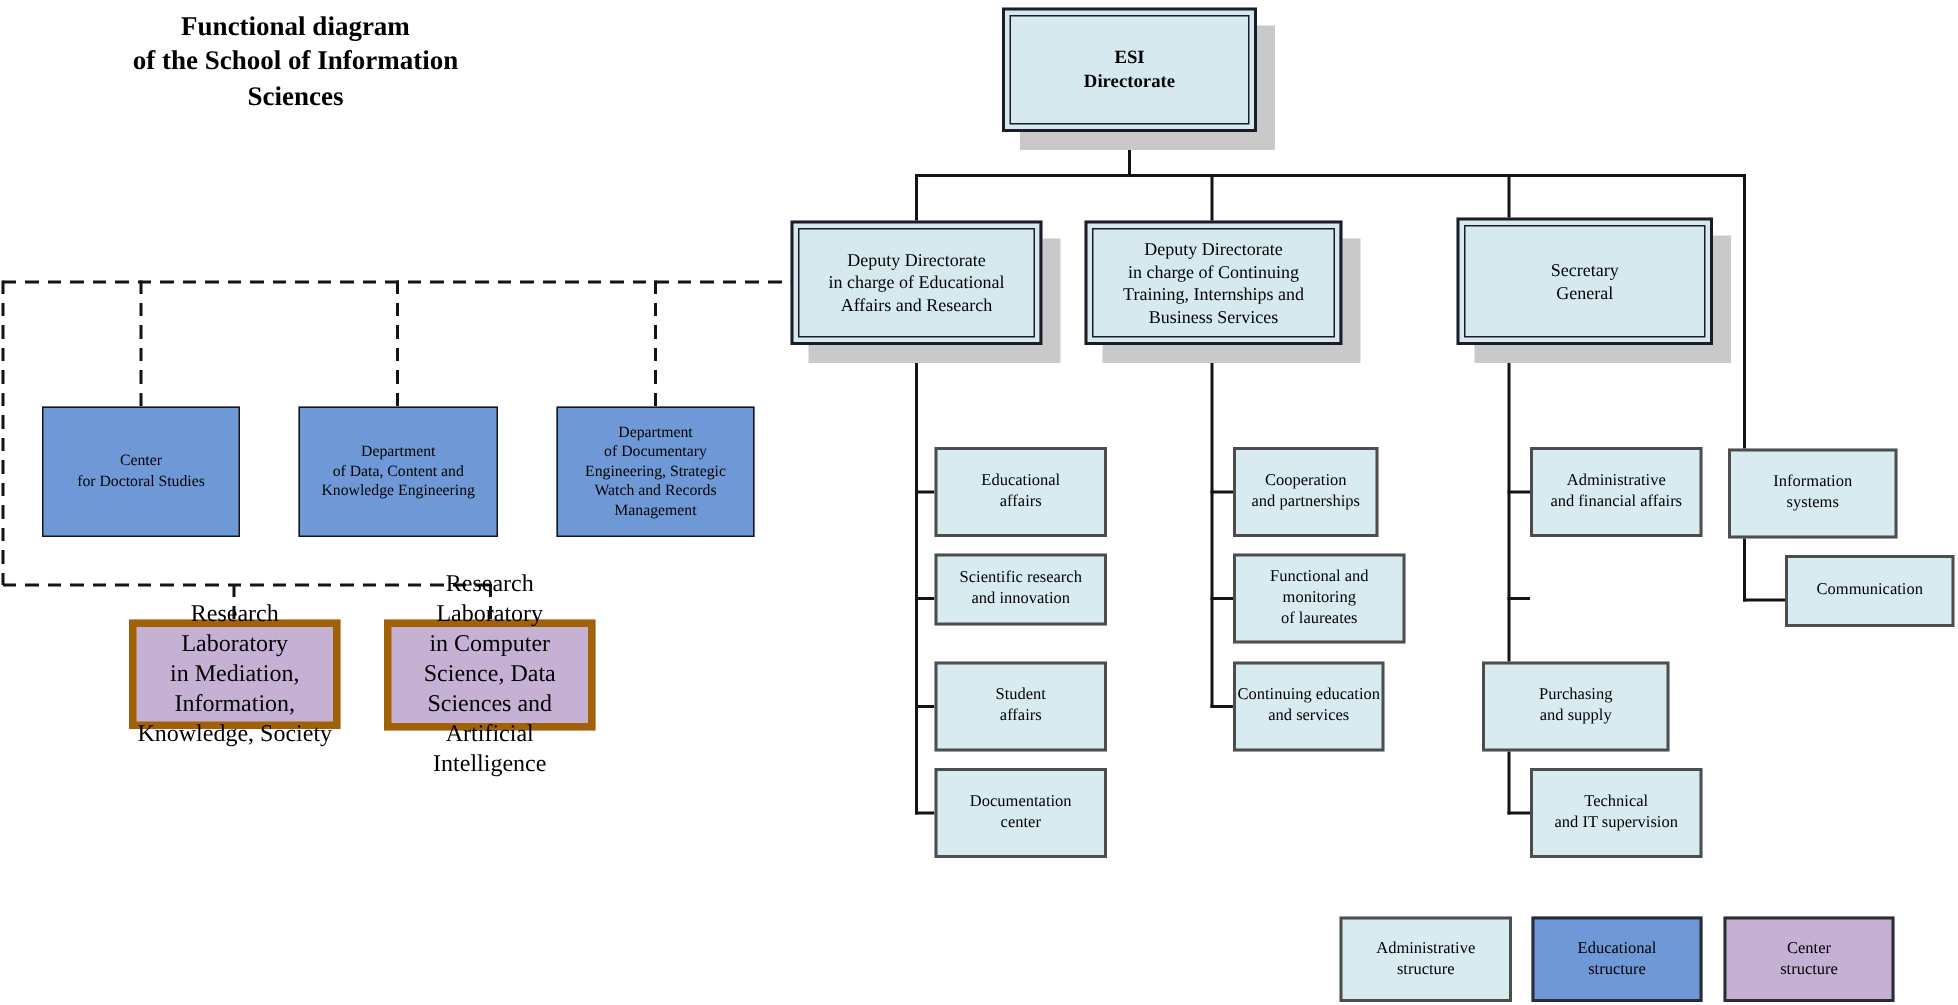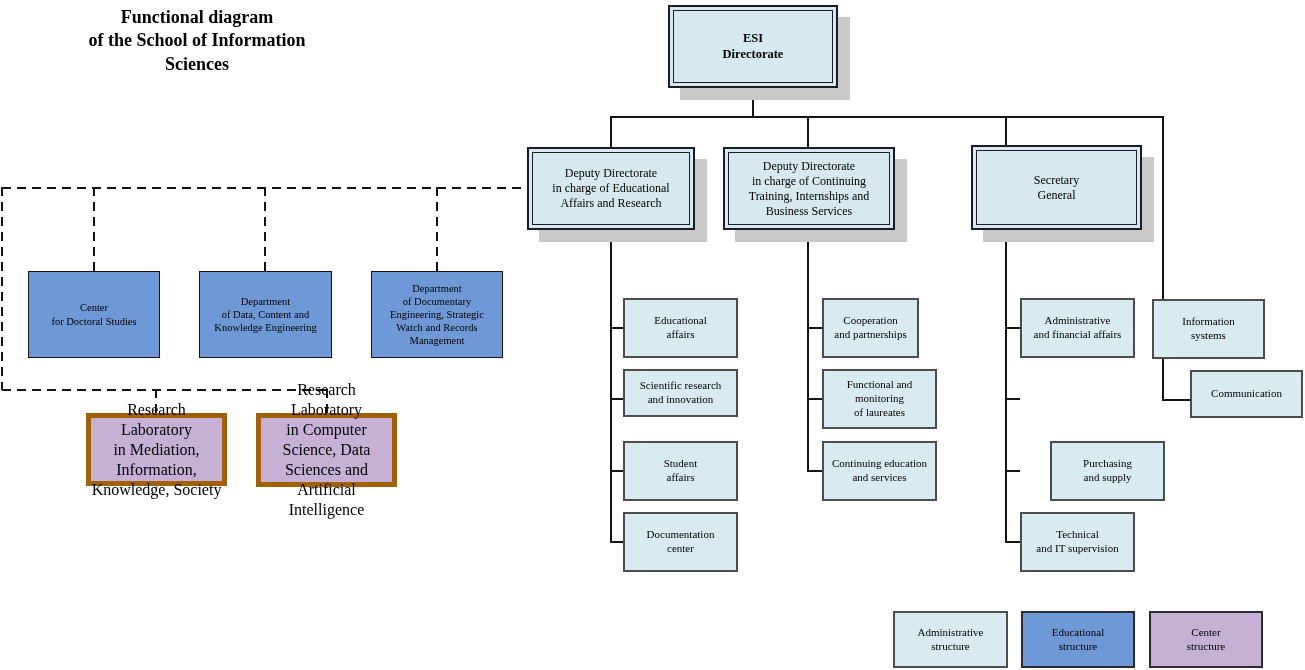--- a/index.html
+++ b/index.html
@@ -88,26 +88,26 @@
   <div class="node small" style="left:623px;top:441px;width:115px;height:60px">Student
 affairs</div>
   <div class="node small" style="left:623px;top:512px;width:115px;height:60px">Documentation
 center</div>
 
   <div class="node small" style="left:822px;top:298px;width:97px;height:60px">Cooperation
 and partnerships</div>
   <div class="node small" style="left:822px;top:369px;width:115px;height:60px">Functional and
 monitoring
 of laureates</div>
-  <div class="node small" style="left:822px;top:441px;width:115px;height:60px">Continuing education
+  <div class="node small" style="left:822px;top:441px;width:101px;height:60px">Continuing education
 and services</div>
 
   <div class="node small" style="left:1020px;top:298px;width:115px;height:60px">Administrative
 and financial affairs</div>
-  <div class="node small" style="left:1050px;top:441px;width:115px;height:60px">Purchasing
+  <div class="node small" style="left:988px;top:441px;width:125px;height:60px">Purchasing
 and supply</div>
   <div class="node small" style="left:1020px;top:512px;width:115px;height:60px">Technical
 and IT supervision</div>
 
   <div class="node small" style="left:1152px;top:299px;width:113px;height:60px">Information
 systems</div>
   <div class="node small" style="left:1190px;top:370px;width:113px;height:48px">Communication</div>
 
   <div class="node edu" style="left:28px;top:271px;width:132px;height:87px">Center
 for Doctoral Studies</div>

